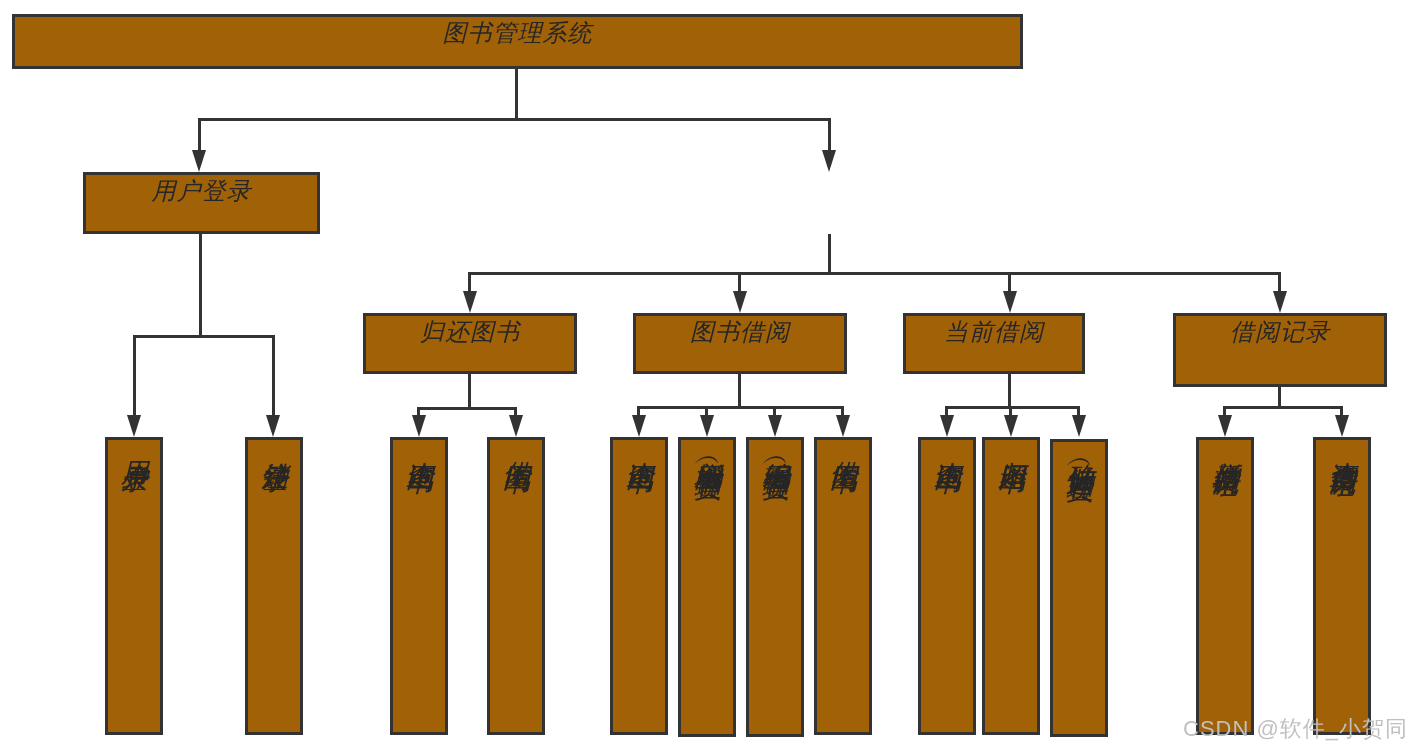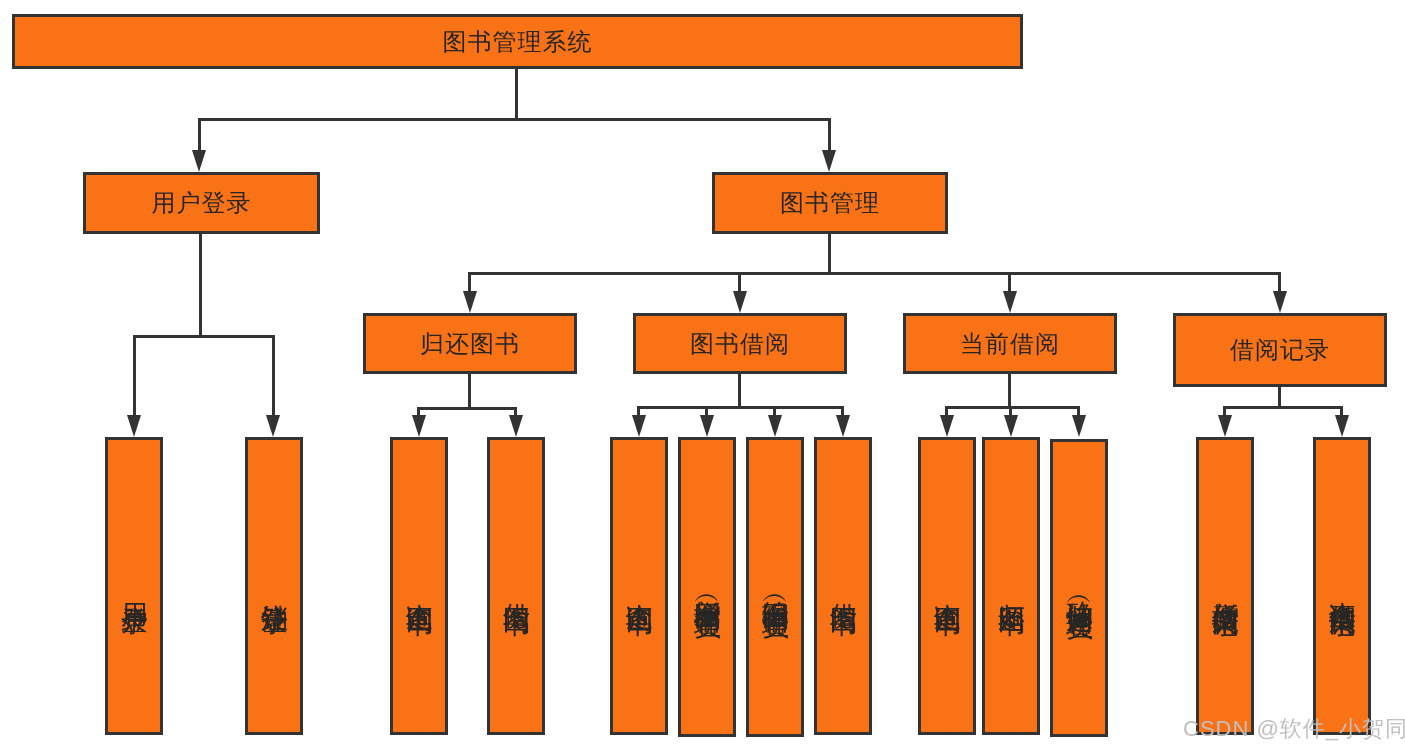--- a/index.html
+++ b/index.html
@@ -14,24 +14,25 @@
   .hline{position:absolute;height:3px;background:#333333;}
   .arrow{
     position:absolute;width:0;height:0;
     border-left:7px solid transparent;
     border-right:7px solid transparent;
     border-top:22px solid #333333;
   }
   .node{
     position:absolute;
     box-sizing:border-box;
-    background:#f97316;
+    background:#a16207;
     border:3px solid #333333;
-    display:flex;align-items:center;justify-content:center;
+    display:flex;align-items:flex-start;justify-content:center;
     color:#262626;
+    font-style:italic;
   }
   .nh{font-size:24px;letter-spacing:1px;}
   .nv{font-size:27px;}
   .nv .label{
     writing-mode:vertical-rl;
     text-orientation:mixed;
     letter-spacing:2px;
     line-height:1;
   }
   .watermark{
@@ -107,31 +108,28 @@
   <div class="vline" style="left:1340px;top:406px;height:13px"></div>
   <div class="arrow" style="left:1335px;top:415px"></div>
 
   <div class="node nh" style="left:12px;top:14px;width:1011px;height:55px">
     <span class="label">图书管理系统</span>
   </div>
 
   <div class="node nh" style="left:83px;top:172px;width:237px;height:62px">
     <span class="label">用户登录</span>
   </div>
-  <div class="node nh" style="left:712px;top:172px;width:236px;height:62px">
-    <span class="label">图书管理</span>
-  </div>
 
   <div class="node nh" style="left:363px;top:313px;width:214px;height:61px">
     <span class="label">归还图书</span>
   </div>
   <div class="node nh" style="left:633px;top:313px;width:214px;height:61px">
     <span class="label">图书借阅</span>
   </div>
-  <div class="node nh" style="left:903px;top:313px;width:214px;height:61px">
+  <div class="node nh" style="left:903px;top:313px;width:182px;height:61px">
     <span class="label">当前借阅</span>
   </div>
   <div class="node nh" style="left:1173px;top:313px;width:214px;height:74px">
     <span class="label">借阅记录</span>
   </div>
 
   <div class="node nv" style="left:105px;top:437px;width:58px;height:298px">
     <span class="label">用户登录</span>
   </div>
   <div class="node nv" style="left:245px;top:437px;width:58px;height:298px">

